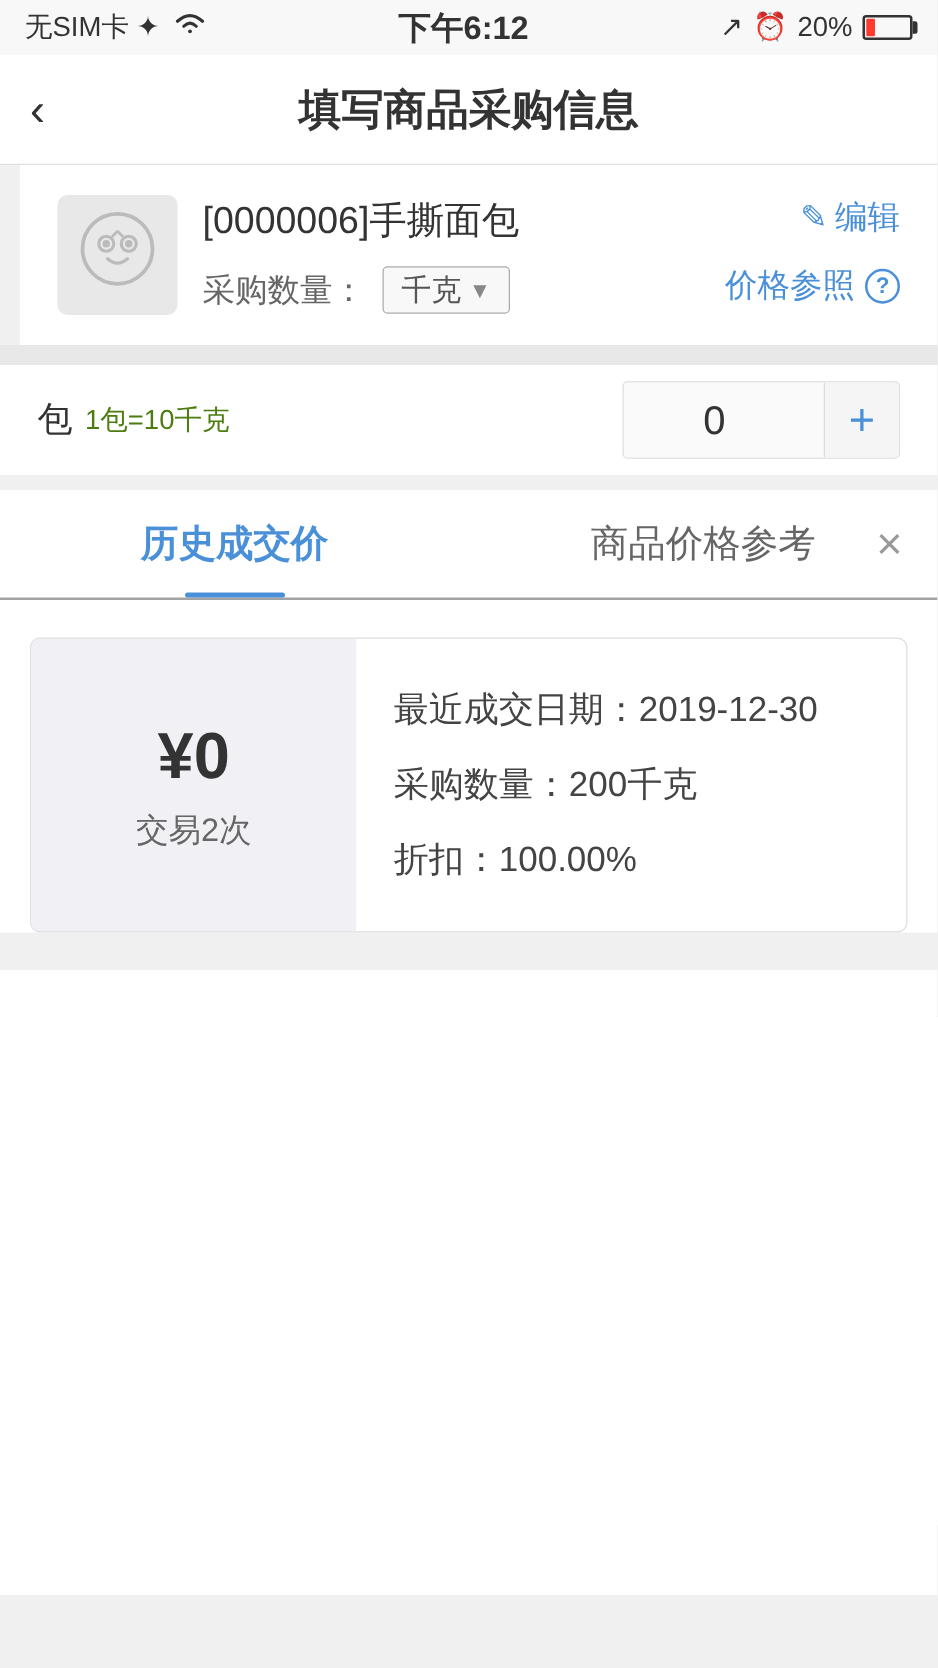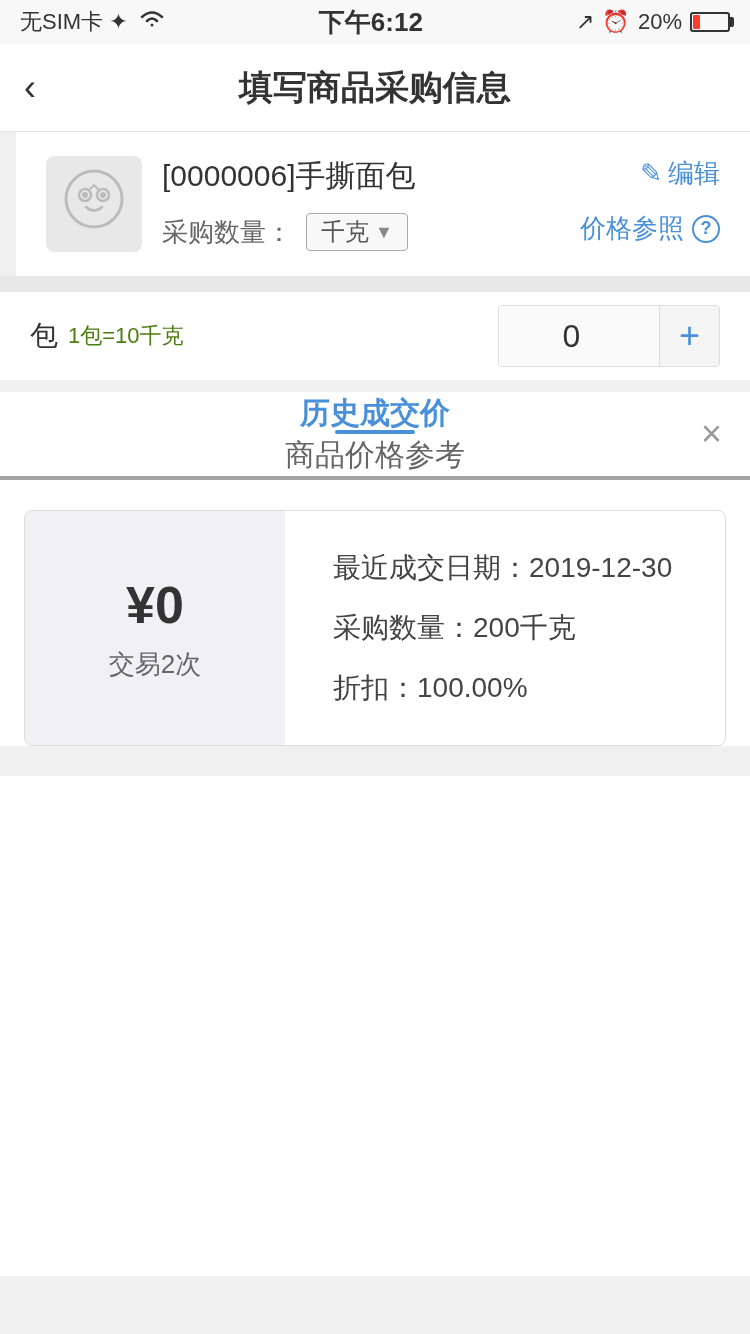--- a/index.html
+++ b/index.html
@@ -249,23 +249,22 @@
 
     
     .tabs-section {
       background: #fff;
       margin-top: 12px;
     }
     .tabs-header {
       display: flex;
       align-items: center;
       height: 88px;
-      border-bottom: 4px solid #a3a3a3;
+      border-bottom: 2px solid #a3a3a3;
       position: relative;
-      flex-direction: column;
     }
     .tab-item {
       flex: 1;
       display: flex;
       flex-direction: column;
       align-items: center;
       justify-content: center;
       height: 100%;
       cursor: pointer;
       position: relative;
@@ -322,21 +321,21 @@
       font-weight: 600;
       color: #333;
     }
     .trade-count {
       font-size: 26px;
       color: #666;
       margin-top: 12px;
     }
     .history-detail-panel {
       flex: 1;
-      padding: 36px 48px;
+      padding: 36px 30px;
       display: flex;
       flex-direction: column;
       gap: 18px;
       justify-content: center;
     }
     .detail-line {
       font-size: 28px;
       color: #444;
       line-height: 1.5;
     }

